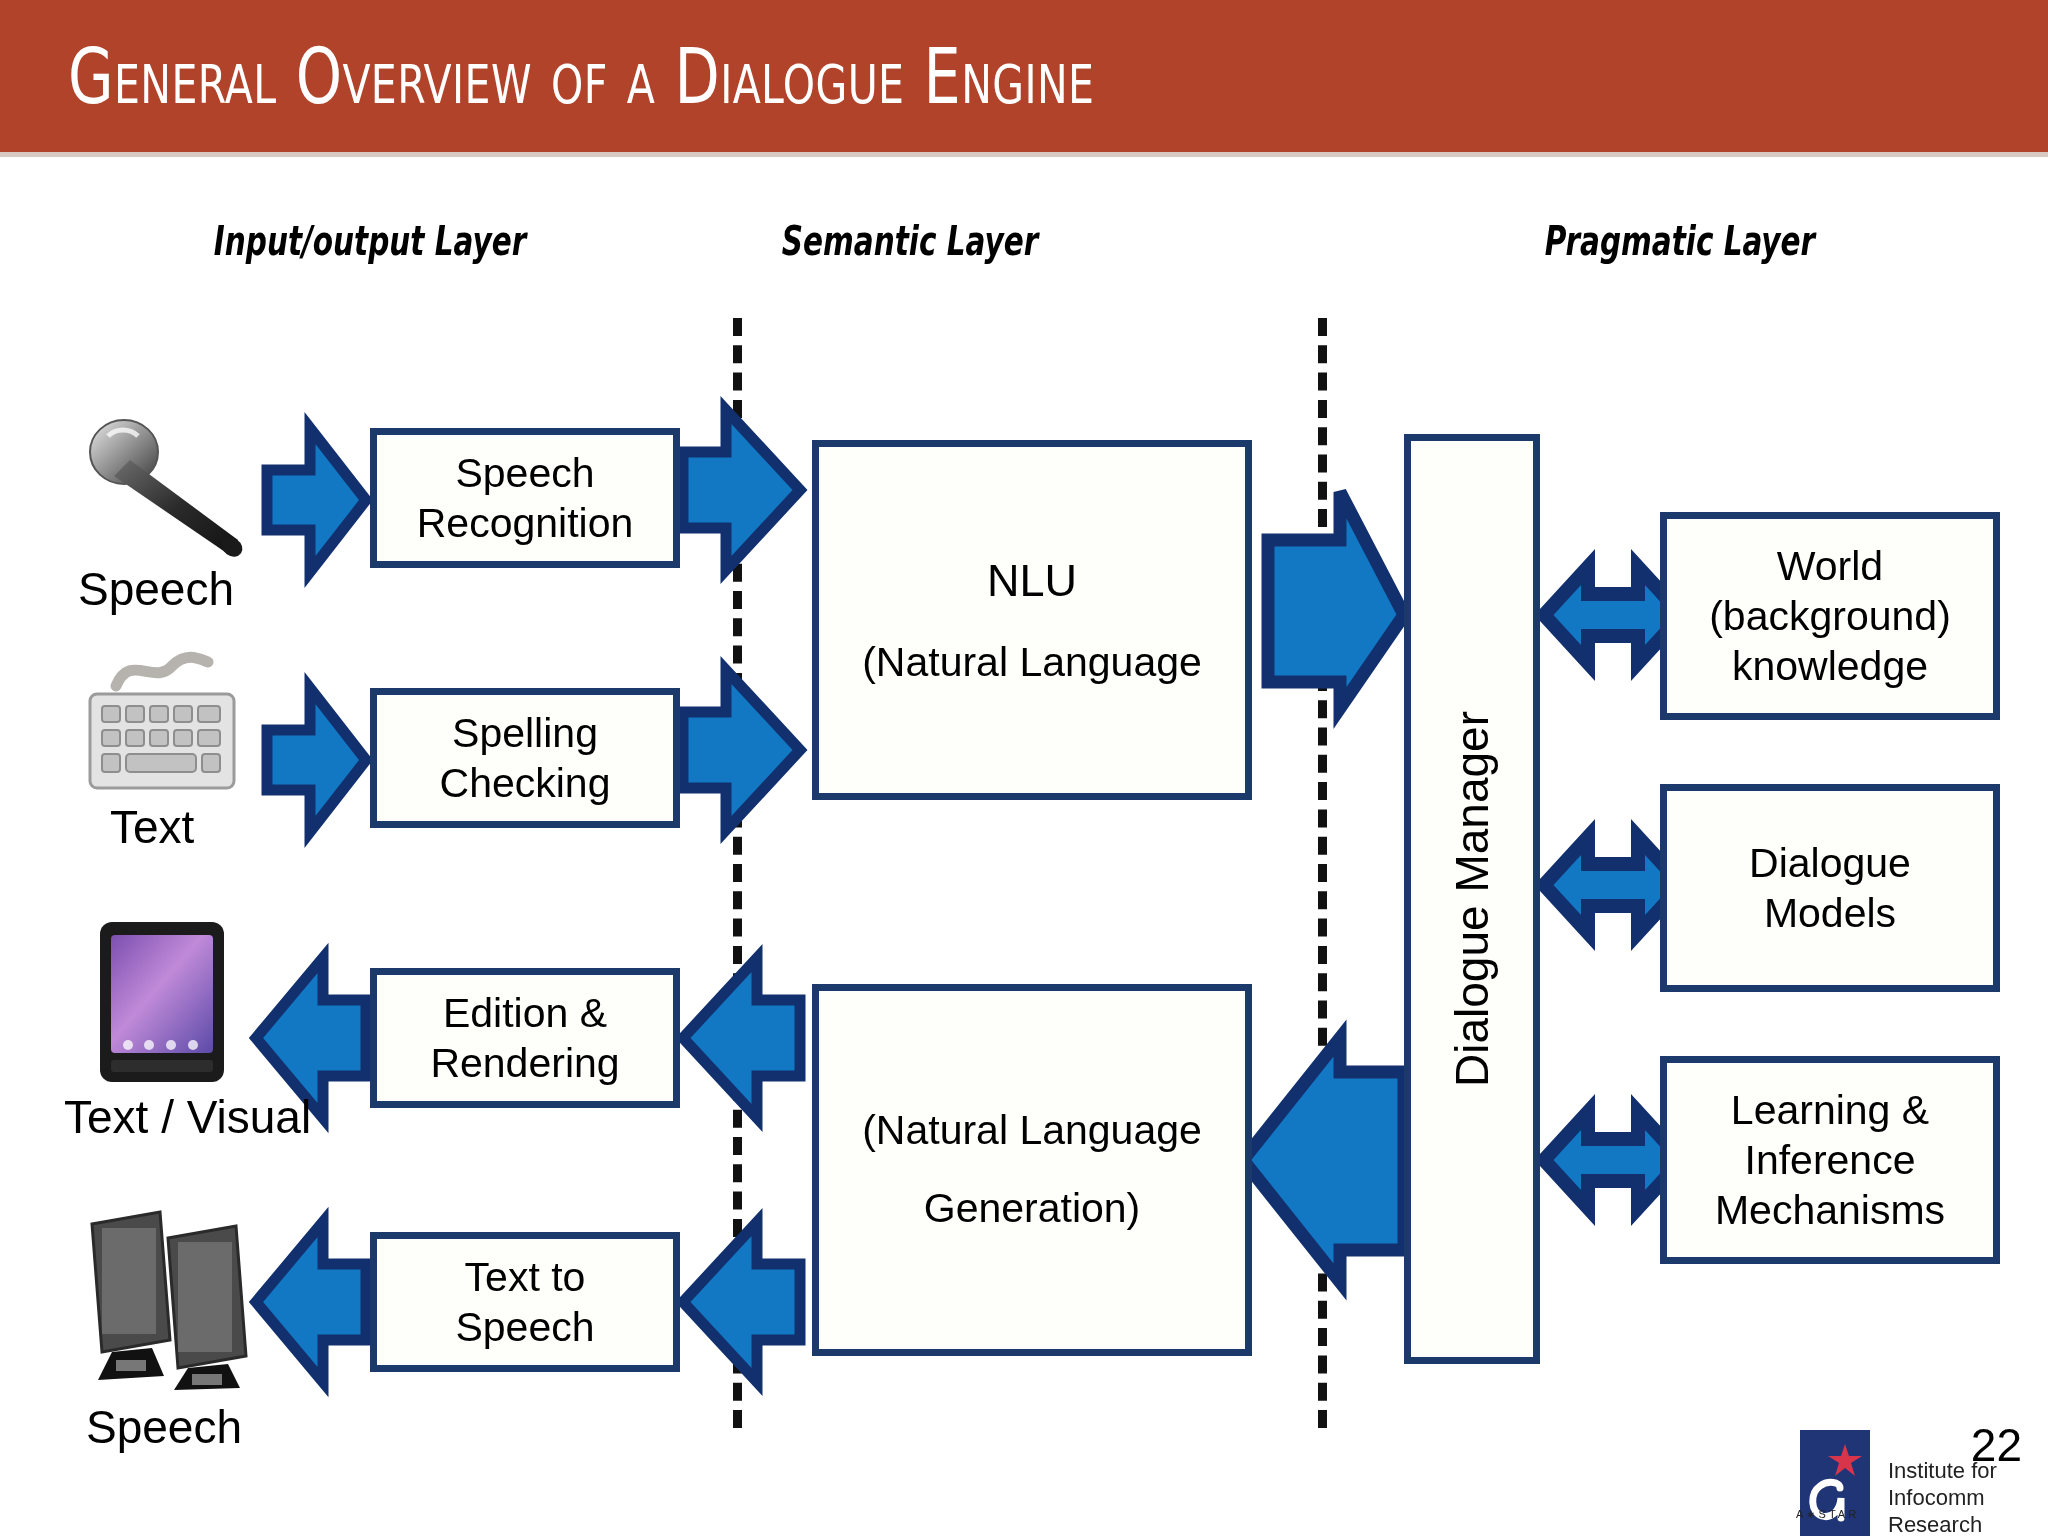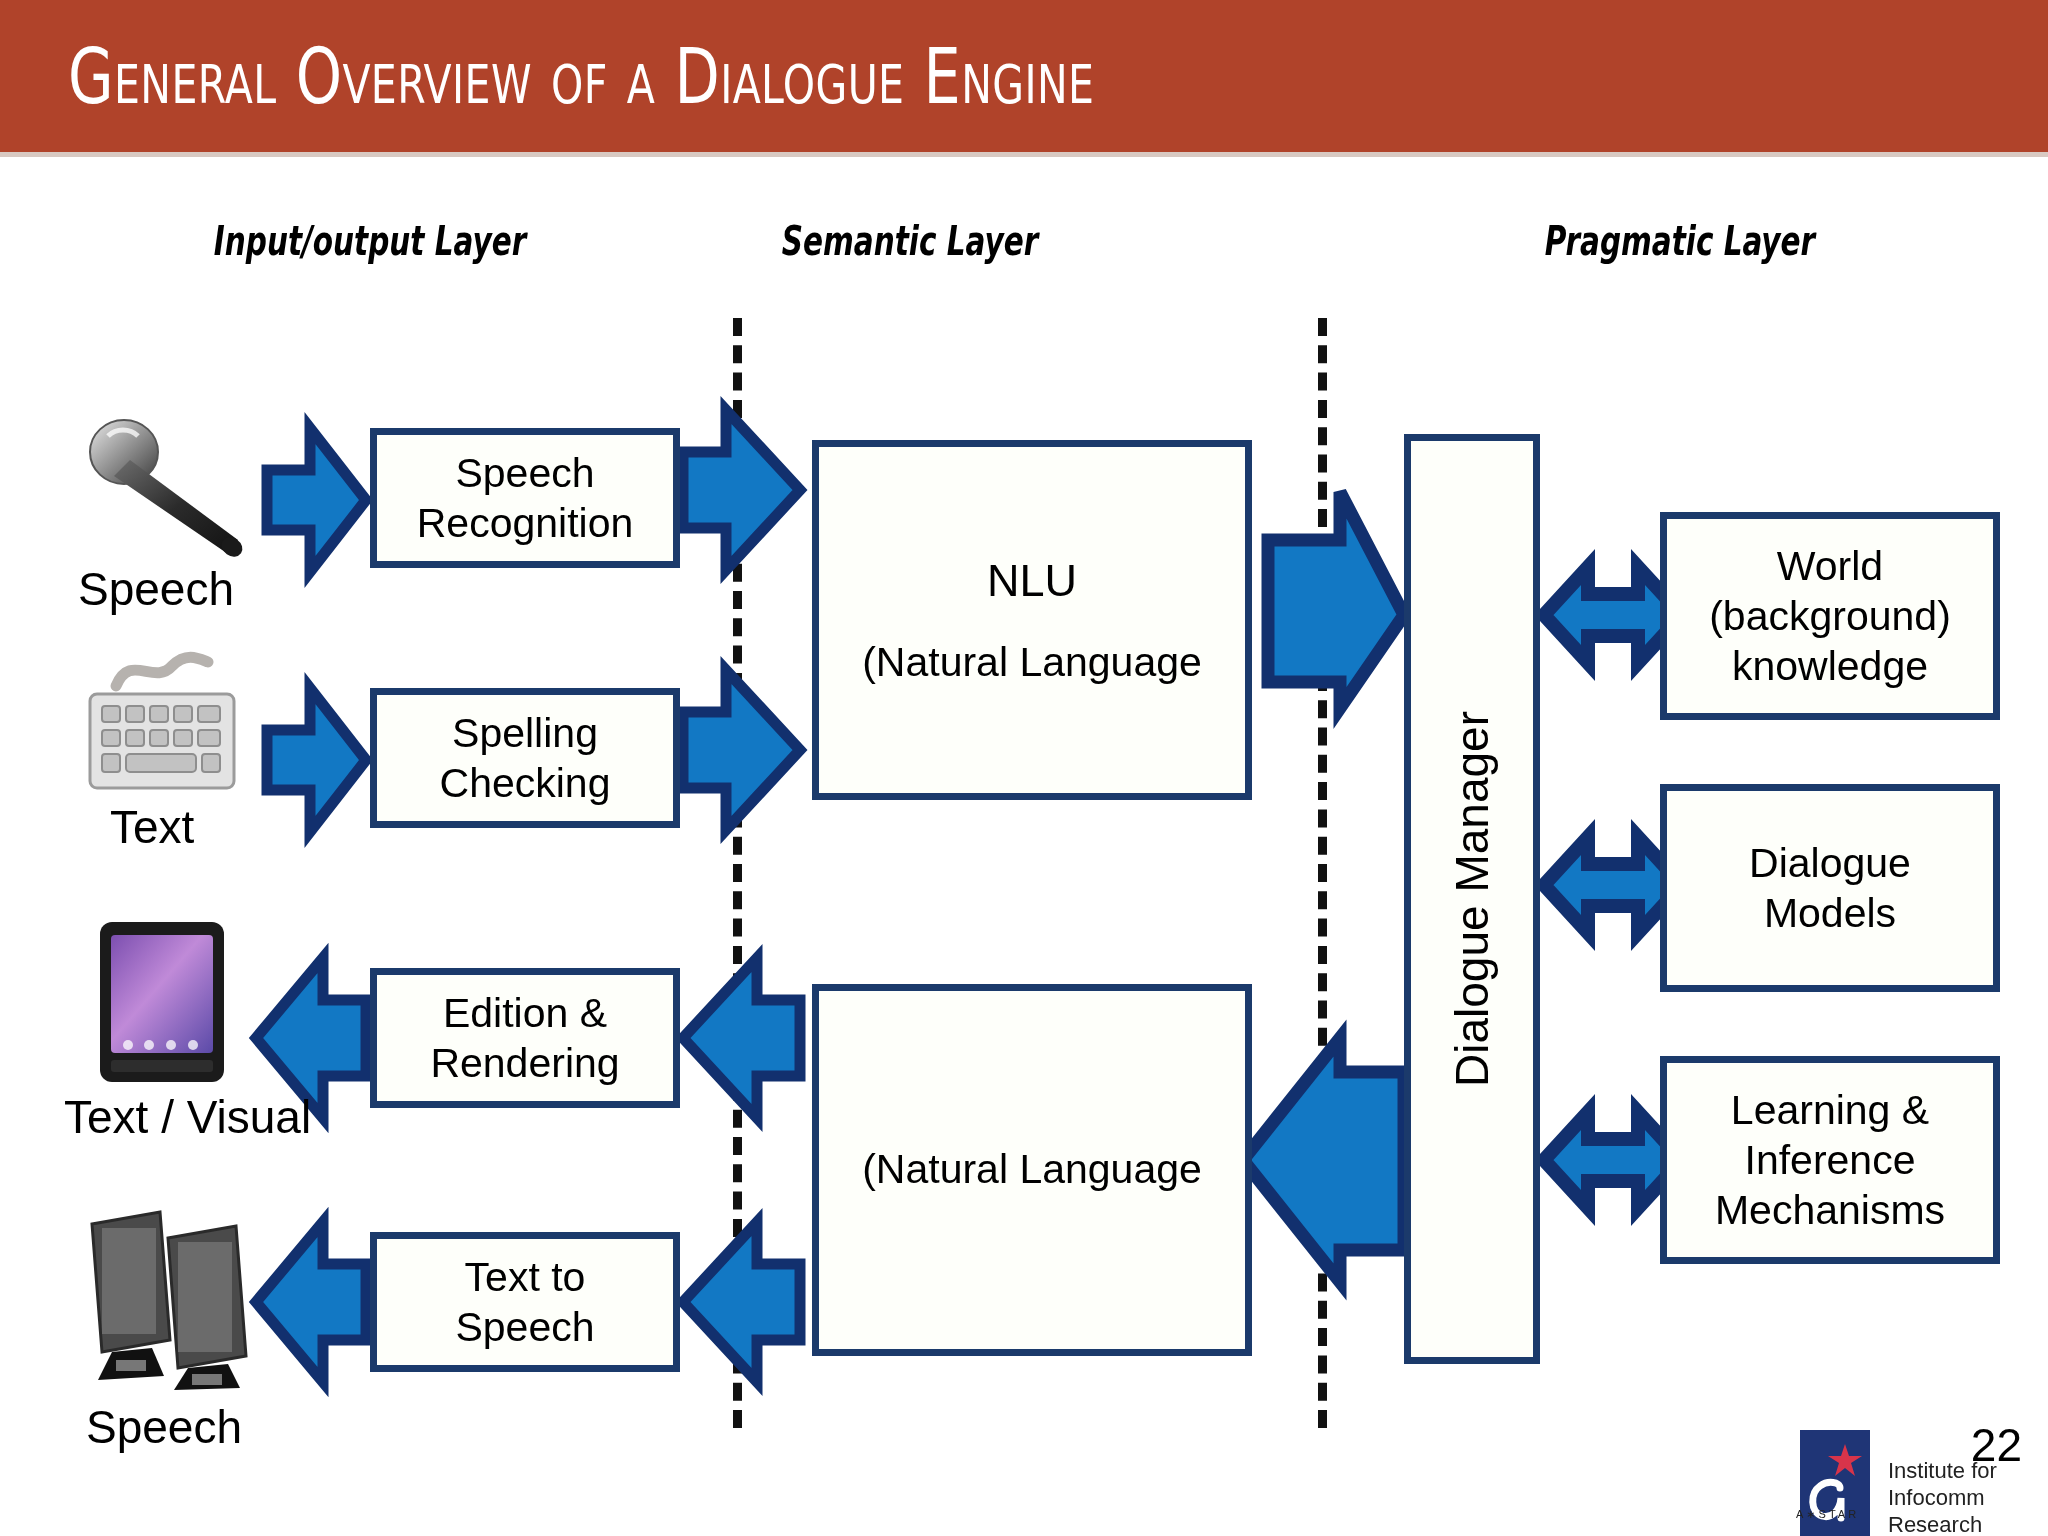--- a/index.html
+++ b/index.html
@@ -238,20 +238,21 @@
 <div class="pbox bigbox" style="left:812px;top:440px;width:440px;height:360px;">
   <div class="txt" style="line-height:1.9;">
     <div class="title">NLU</div>
     <div class="sub">(Natural Language</div>
   </div>
 </div>
 
 <div class="pbox bigbox" style="left:812px;top:984px;width:440px;height:372px;">
   <div class="txt" style="line-height:1.9;">
     <div class="sub">(Natural Language</div>
+    <div class="sub">Generation)</div>
   </div>
 </div>
 
 <div class="pbox" style="left:1404px;top:434px;width:136px;height:930px;">
   <div style="transform:rotate(-90deg);white-space:nowrap;font-size:46px;">Dialogue Manager</div>
 </div>
 
 <div class="pbox" style="left:1660px;top:512px;width:340px;height:208px;">
   <div class="txt">
     <div>World</div>

